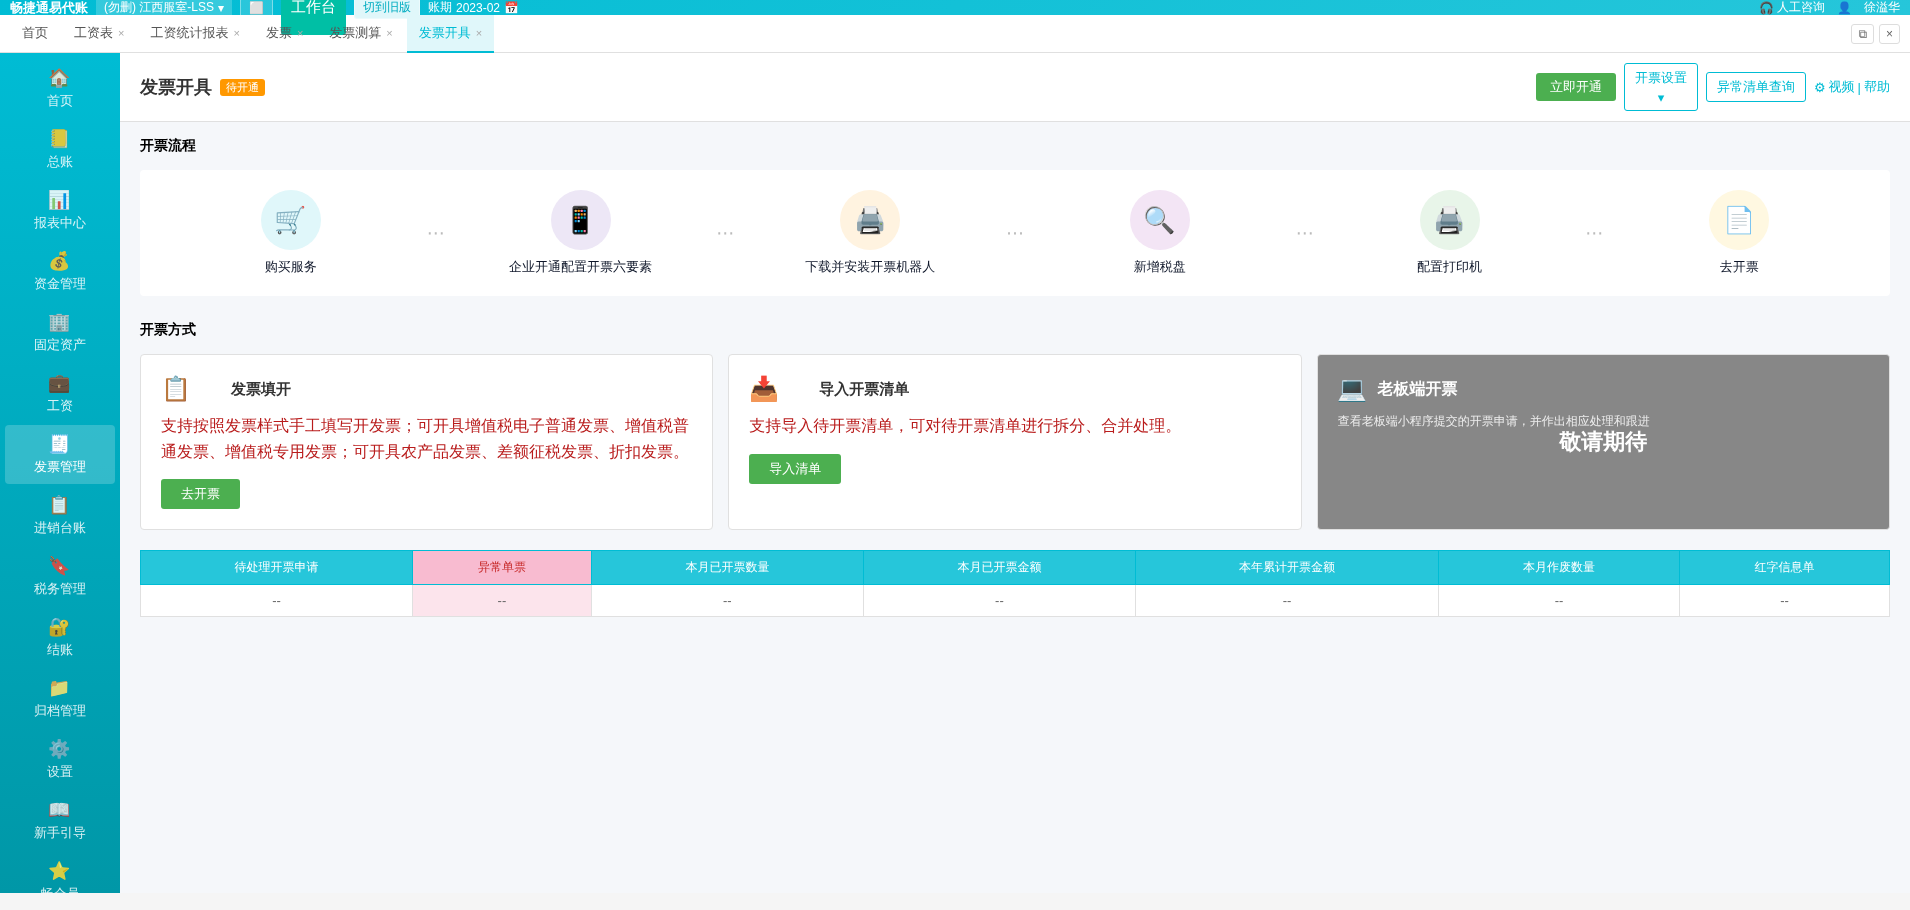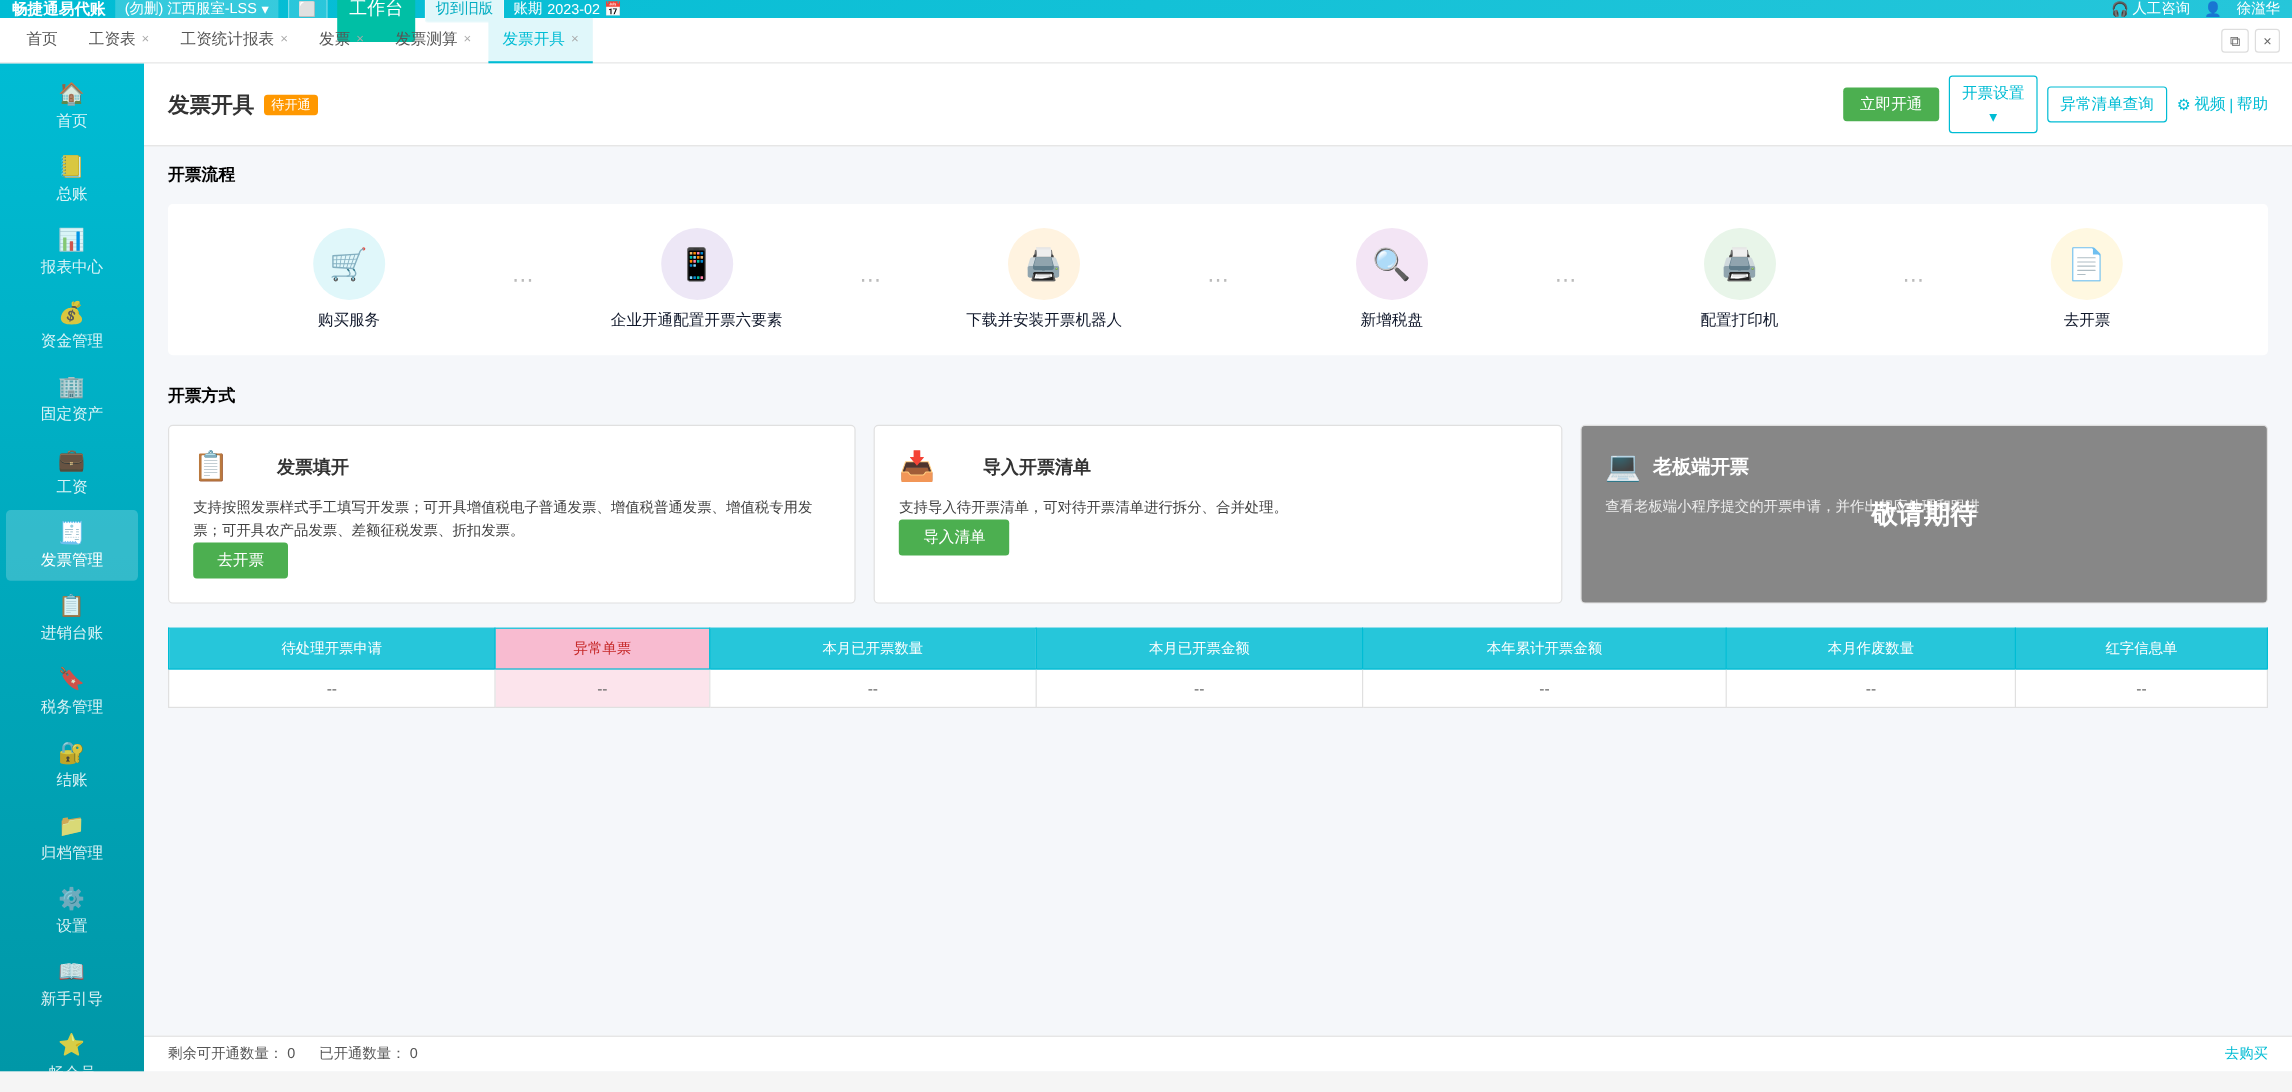--- a/index.html
+++ b/index.html
@@ -205,21 +205,21 @@
       border: 1px solid #e0e0e0;
     }
     .method-card.disabled {
       background: #9e9e9e;
       position: relative;
       overflow: hidden;
     }
     .method-card-header { display: flex; align-items: center; gap: 10px; margin-bottom: 10px; }
     .method-card-icon { font-size: 24px; color: #00bcd4; }
     .method-card-title { font-size: 15px; font-weight: bold; color: #333; margin-left: 30px; }
-    .method-card-desc { font-size: 12px; color: #404040; line-height: 1.6; }
+    .method-card-desc { font-size: 16px; color: #b91c1c; line-height: 1.6; margin-bottom: 15px; }
     .method-card-btn {
       display: inline-block;
       background: #4caf50;
       color: white;
       padding: 6px 20px;
       border-radius: 3px;
       font-size: 13px;
       cursor: pointer;
       border: none;
     }
@@ -528,26 +528,15 @@
               <td>--</td>
               <td>--</td>
               <td>--</td>
             </tr>
           </tbody>
         </table>
       </div>
 
     </div>
 
-    <div class="bottom-bar">
-      <span>
-        <span>剩余可开通数量：</span>
-        <span>0</span>
-      </span>
-      <span>
-        <span>已开通数量：</span>
-        <span>0</span>
-      </span>
-      <a class="bottom-bar-link">去购买</a>
-    </div>
 
   </div>
 </div>
 
 </body></html>

